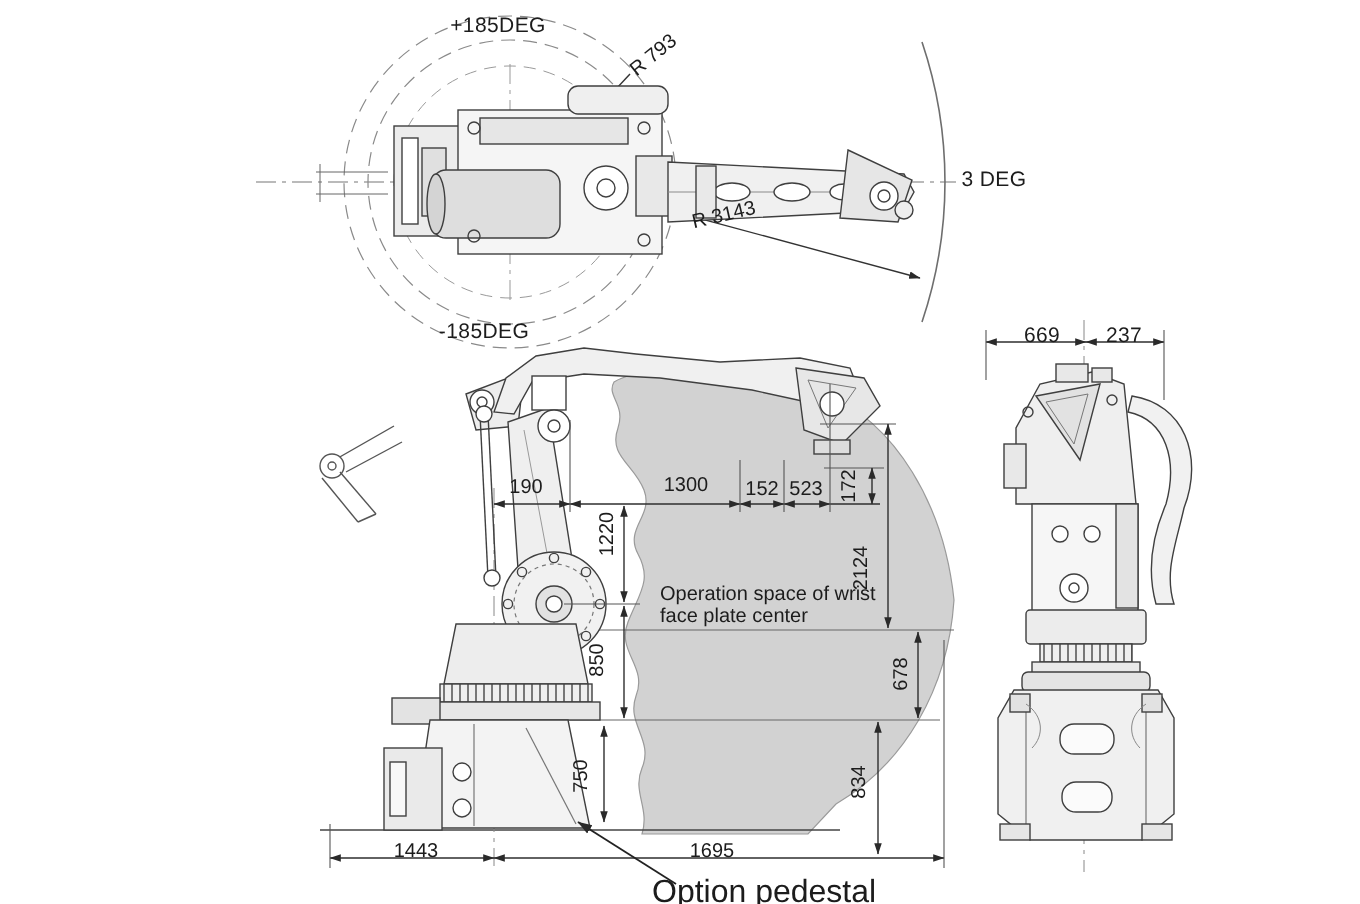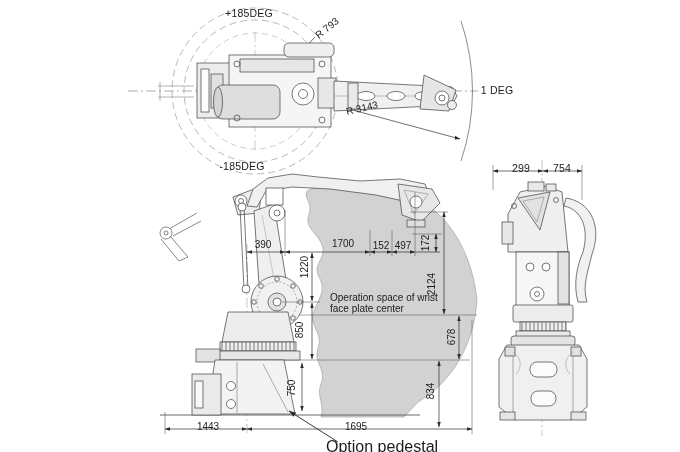--- a/index.html
+++ b/index.html
@@ -226,35 +226,35 @@
       <path d="M 513 352 C 522 358 522 368 516 374" stroke="#888" stroke-width="0.5"></path>
       <path d="M 573 352 C 564 358 564 368 570 374" stroke="#888" stroke-width="0.5"></path>
     </g>
   </g>
 </svg>
 
 <div class="lbl big" style="left:249px;top:13px">+185DEG</div>
 <div class="lbl big" style="left:242px;top:166px">-185DEG</div>
 <div class="lbl r39" style="left:327px;top:28px">R 793</div>
 <div class="lbl r13" style="left:362px;top:108px">R 3143</div>
-<div class="lbl big" style="left:497px;top:90px">1 DEG</div>
-
-<div class="lbl" style="left:263px;top:244px">390</div>
-<div class="lbl" style="left:343px;top:243px">1700</div>
+<div class="lbl big" style="left:497px;top:90px">3 DEG</div>
+
+<div class="lbl" style="left:263px;top:244px">190</div>
+<div class="lbl" style="left:343px;top:243px">1300</div>
 <div class="lbl" style="left:381px;top:245px">152</div>
-<div class="lbl" style="left:403px;top:245px">497</div>
+<div class="lbl" style="left:403px;top:245px">523</div>
 <div class="lbl v" style="left:425px;top:243px">172</div>
 <div class="lbl v" style="left:304px;top:267px">1220</div>
 <div class="lbl v" style="left:431px;top:284px">2124</div>
 <div class="lbl v" style="left:299px;top:330px">850</div>
 <div class="lbl v" style="left:451px;top:337px">678</div>
 <div class="lbl v" style="left:291px;top:388px">750</div>
 <div class="lbl v" style="left:430px;top:391px">834</div>
 <div class="lbl" style="left:208px;top:426px">1443</div>
 <div class="lbl" style="left:356px;top:426px">1695</div>
 
 <div class="note">Operation space of wrist face plate center</div>
 <div class="opt">Option pedestal</div>
 
-<div class="lbl big" style="left:521px;top:168px">299</div>
-<div class="lbl big" style="left:562px;top:168px">754</div>
+<div class="lbl big" style="left:521px;top:168px">669</div>
+<div class="lbl big" style="left:562px;top:168px">237</div>
 
 </div>
 
 </body></html>

